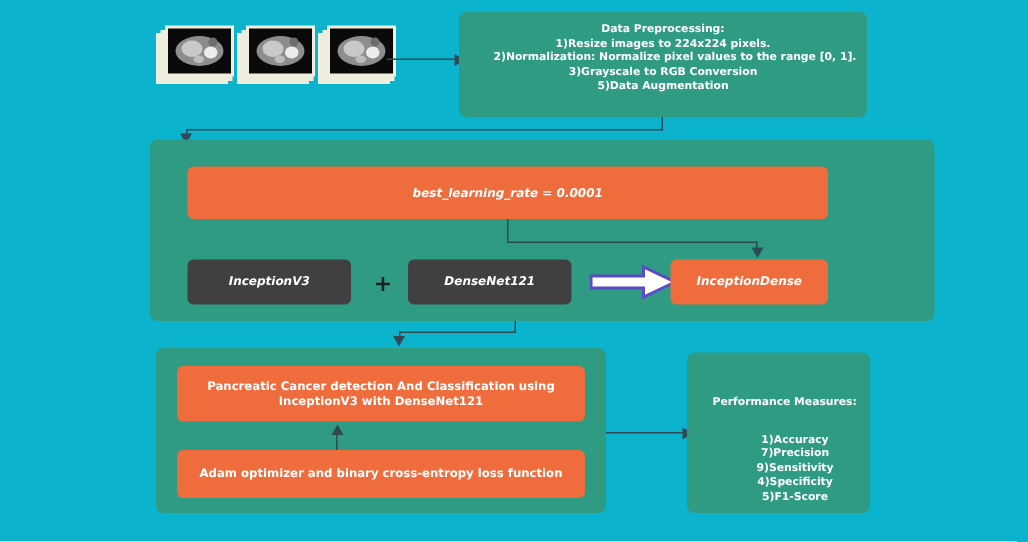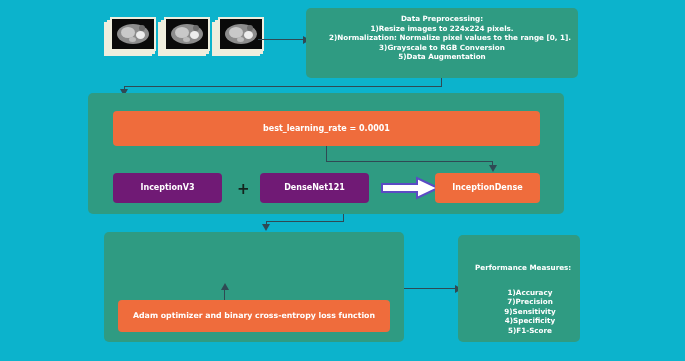--- a/index.html
+++ b/index.html
@@ -31,21 +31,21 @@
     align-items: center;
     justify-content: center;
     text-align: center;
     color: #ffffff;
     font-weight: bold;
     line-height: 1.25;
     box-sizing: border-box;
     padding: 2px 6px;
   }
   .box.orange { background: #ef6c3c; }
-  .box.green  { background: #701a75; }
+  .box.green  { background: #404040; }
 
   
   .textblock {
     position: absolute;
     color: #ffffff;
     font-weight: bold;
     line-height: 1.32;
     box-sizing: border-box;
   }
   .tb-title {
@@ -190,21 +190,21 @@
         <li>5)Data Augmentation</li>
       </ul>
     </div>
   </div>
 
   <div class="line" style="left:441px; top:78px; width:1px; height:9px;"></div>
   <div class="line" style="left:124px; top:86px; width:318px; height:1px;"></div>
   <div class="line" style="left:124px; top:86px; width:1px; height:6px;"></div>
   <div class="arrow-head ah-down" style="left:120px; top:89px;"></div>
 
-  <div class="panel" style="left:88px; top:93px; width:476px; height:121px;">
+  <div class="panel" style="left:100px; top:93px; width:523px; height:121px;font-style:italic;">
 
     <div class="box orange" style="left:25px; top:18px; width:427px; height:35px; font-size:8px;">best_learning_rate = 0.0001</div>
 
     <div class="line" style="left:238px; top:53px; width:1px; height:16px;"></div>
     <div class="line" style="left:238px; top:68px; width:167px; height:1px;"></div>
     <div class="line" style="left:404px; top:68px; width:1px; height:7px;"></div>
     <div class="arrow-head ah-down" style="left:401px; top:72px;"></div>
 
     <div class="box green" style="left:25px; top:80px; width:109px; height:30px; font-size:8px;">InceptionV3</div>
 
@@ -221,20 +221,21 @@
     <div class="box orange" style="left:347px; top:80px; width:105px; height:30px; font-size:8px;">InceptionDense</div>
   </div>
 
   <div class="line" style="left:343px; top:214px; width:1px; height:8px;"></div>
   <div class="line" style="left:266px; top:221px; width:78px; height:1px;"></div>
   <div class="line" style="left:266px; top:221px; width:1px; height:6px;"></div>
   <div class="arrow-head ah-down" style="left:262px; top:224px;"></div>
 
   <div class="panel" style="left:104px; top:232px; width:300px; height:110px;">
 
+    <div class="box orange" style="left:14px; top:12px; width:272px; height:37px; font-size:7.8px;">Pancreatic Cancer detection And Classification using InceptionV3 with DenseNet121</div>
 
     <div class="line" style="left:120px; top:56px; width:1px; height:13px;"></div>
     <div class="arrow-head ah-up" style="left:117px; top:51px;"></div>
 
     <div class="box orange" style="left:14px; top:68px; width:272px; height:32px; font-size:7.8px;">Adam optimizer and binary cross-entropy loss function</div>
   </div>
 
   <div class="line" style="left:404px; top:288px; width:54px; height:1px;"></div>
   <div class="arrow-head ah-right" style="left:455px; top:285px;"></div>
 

